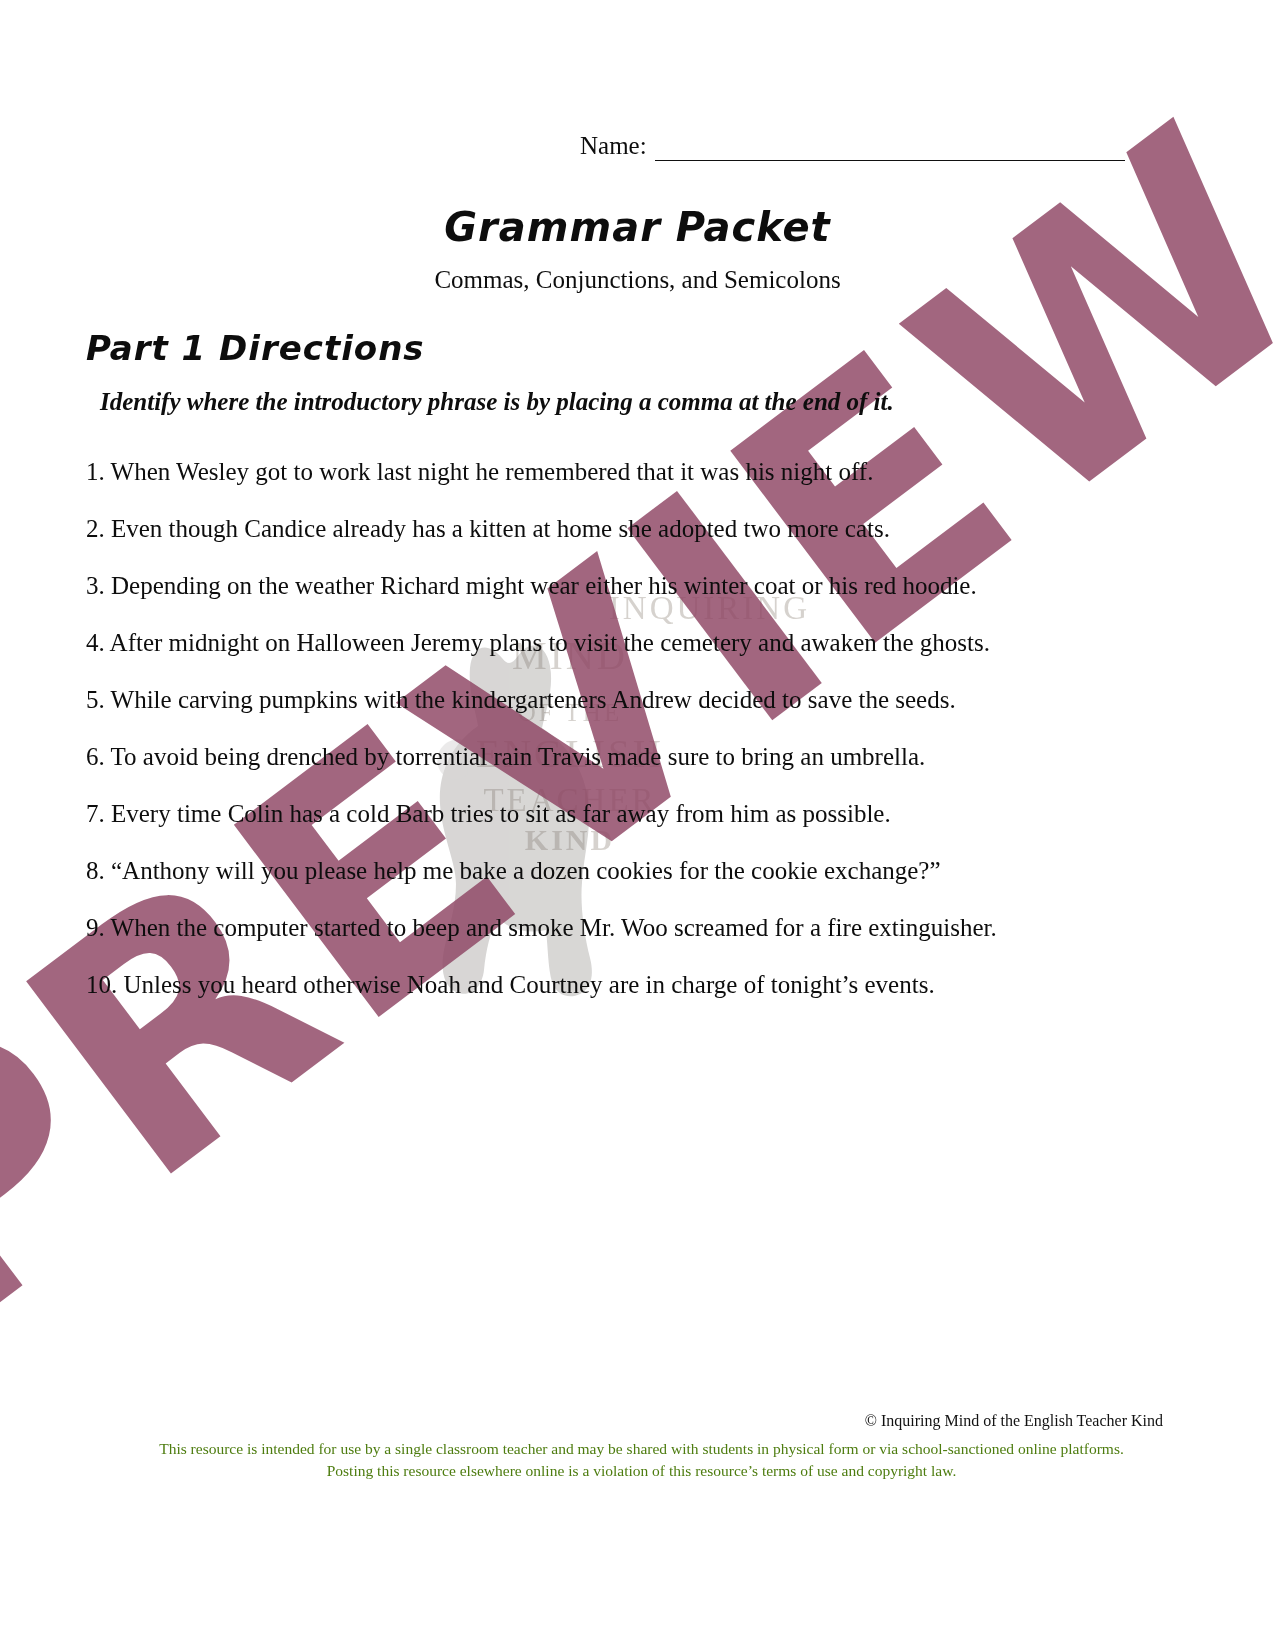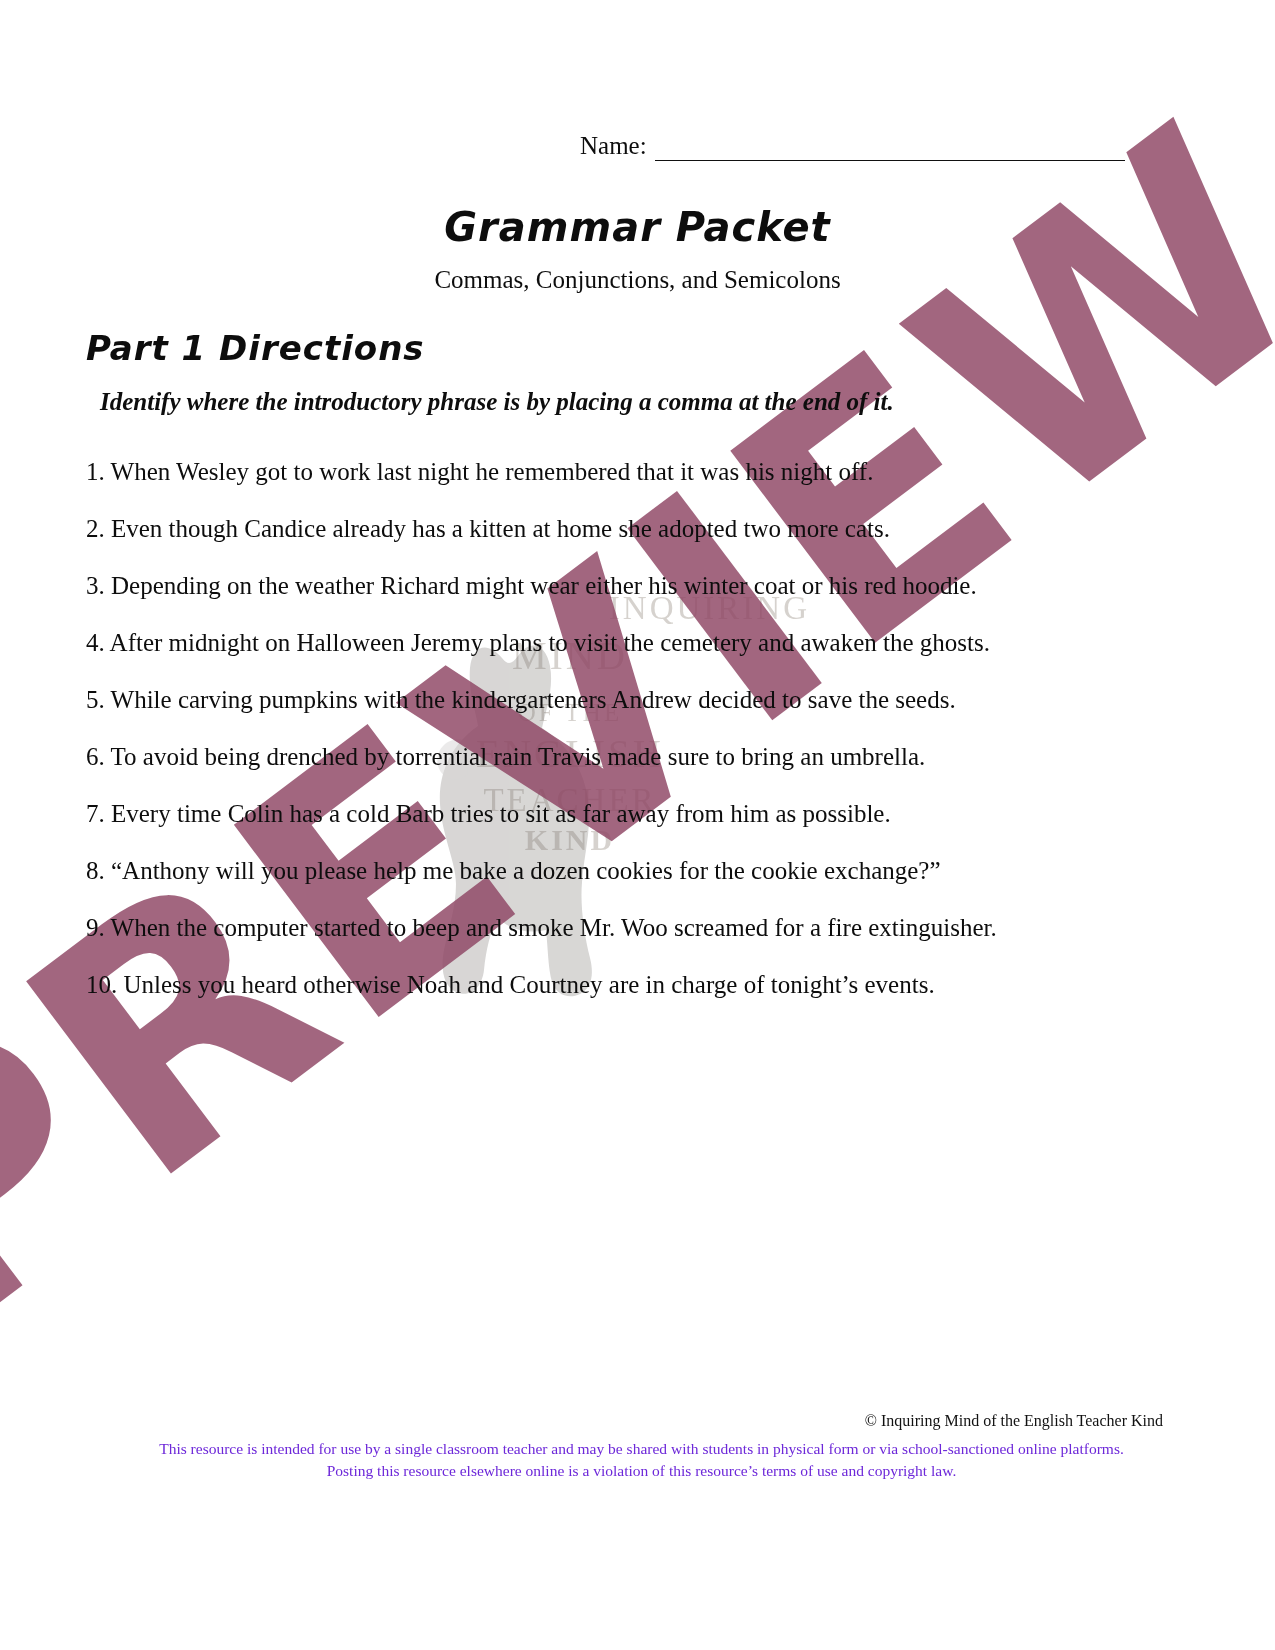--- a/index.html
+++ b/index.html
@@ -137,21 +137,21 @@
     padding-right: 112px;
     box-sizing: border-box;
     font-size: 16px;
     color: #111;
   }
   .footer .terms {
     text-align: center;
     padding-left: 120px;
     padding-right: 0;
     margin-top: 8px;
-    color: #6d28d9;
+    color: #4d7c0f;
     font-size: 15.5px;
     line-height: 1.45;
   }
   .footer .terms div { width: 100%; }
 </style>
 </head>
 <body>
 
 <div class="page">
 

